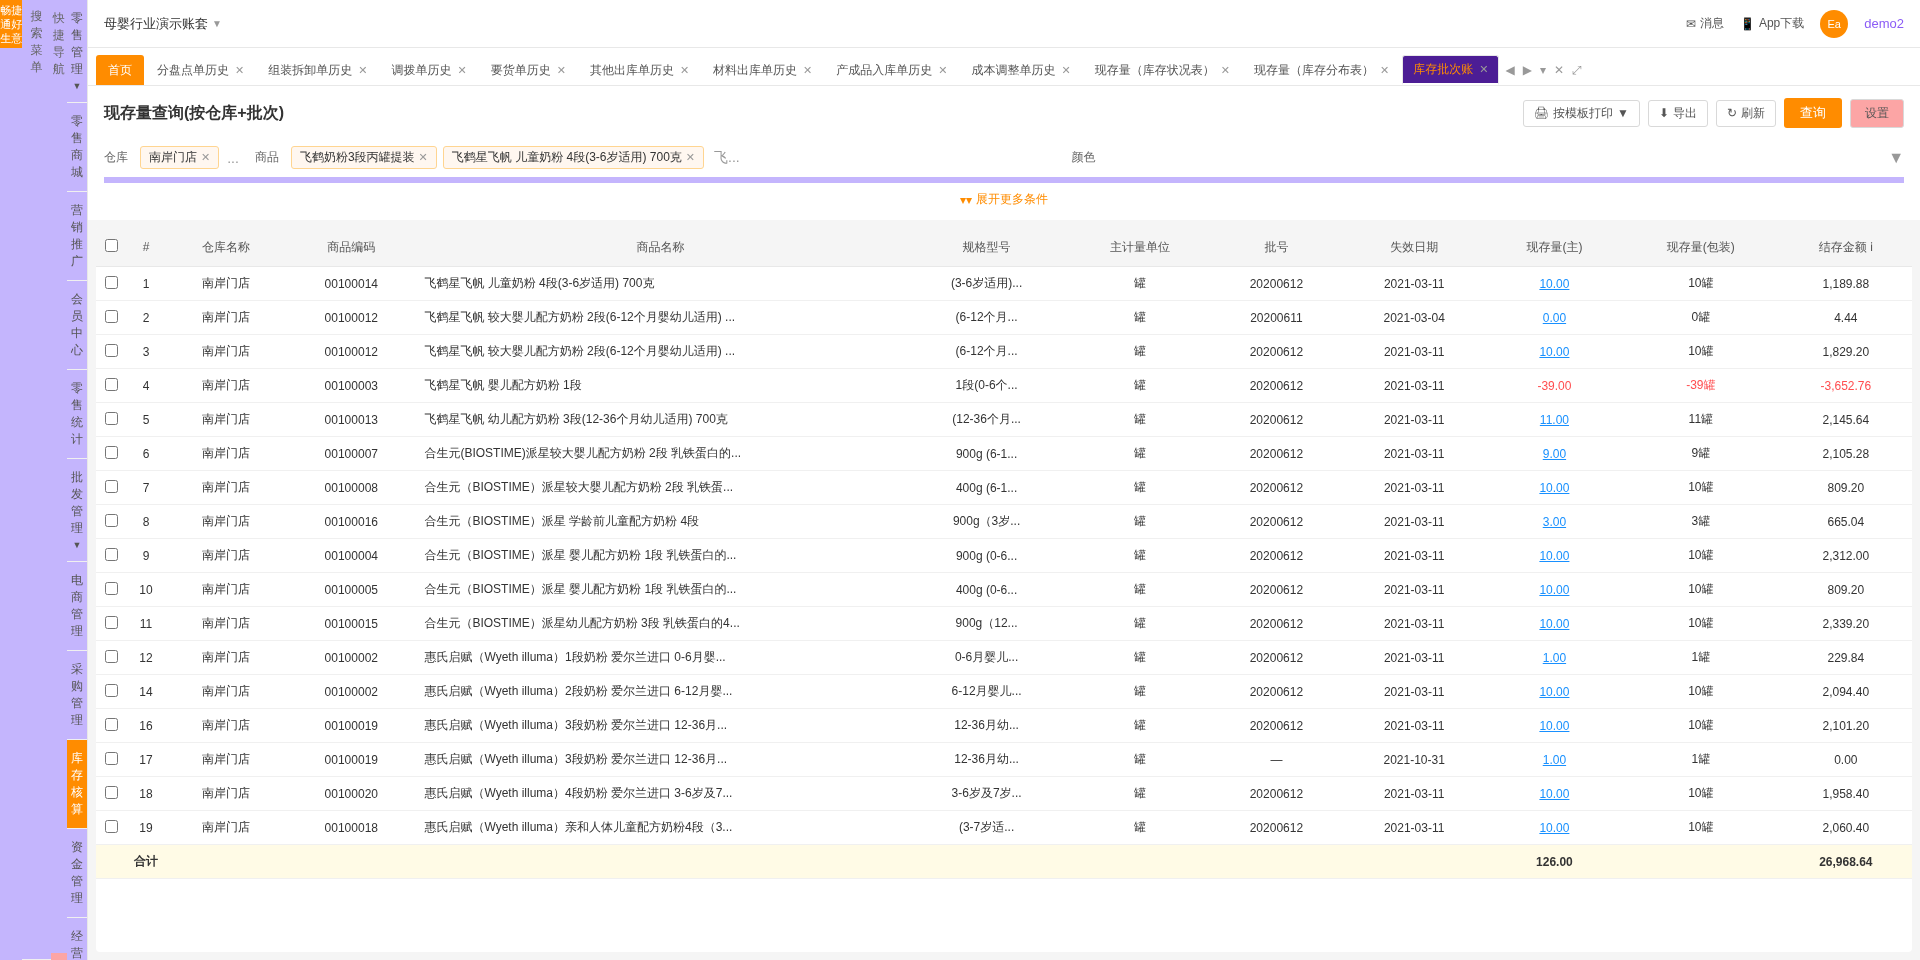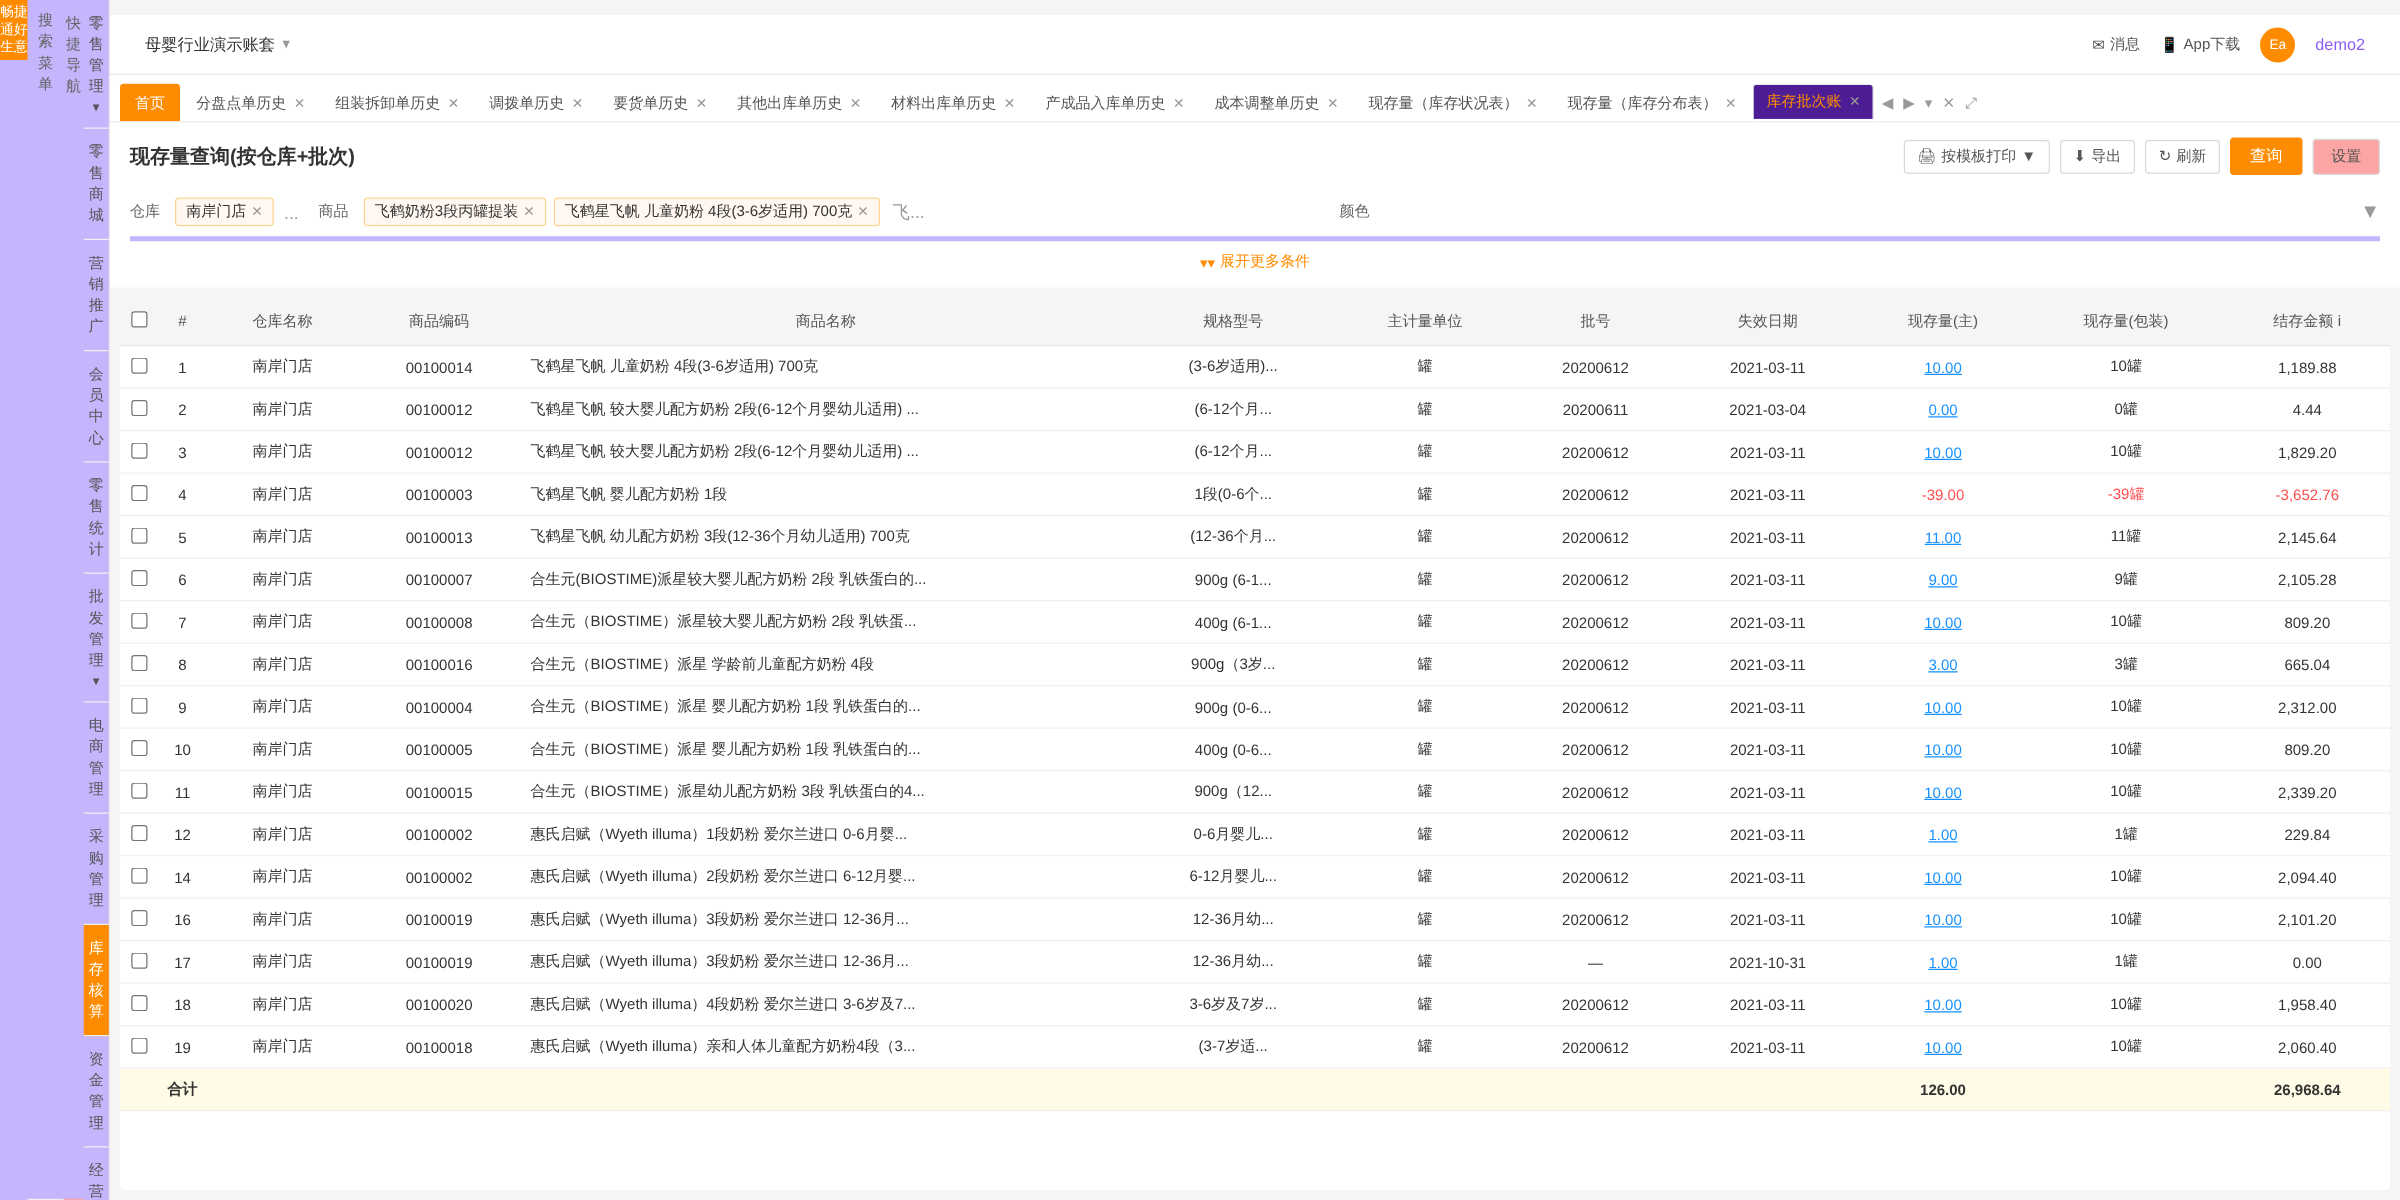--- a/index.html
+++ b/index.html
@@ -4,30 +4,30 @@
   <style>
     * { box-sizing: border-box; margin: 0; padding: 0; }
     body { font-family: "Microsoft YaHei", "PingFang SC", sans-serif; font-size: 12px; background: #f5f5f5; display: flex; height: 960px; overflow: hidden; }
 
     
     .sidebar { width: 88px; background: #c4b5fd; display: flex; flex-direction: row; border-right: 1px solid #e8e8e8; flex-shrink: 0; justify-content: flex-end; }
     .sidebar-logo { background: #ff8c00; height: 48px; display: flex; align-items: center; justify-content: center; }
     .sidebar-logo span { color: #fff; font-size: 11px; text-align: center; line-height: 1.3; }
     .sidebar-search { padding: 8px 6px; border-bottom: 1px solid #f0f0f0; text-align: center; }
     .sidebar-search .search-label { color: #666; font-size: 12px; cursor: pointer; }
-    .sidebar-nav { padding: 4px 0; border-bottom: 1px solid #fca5a5; text-align: center; }
+    .sidebar-nav { padding: 4px 0; border-bottom: 7px solid #fca5a5; text-align: center; }
     .sidebar-nav .nav-label { color: #666; font-size: 12px; padding: 6px 0; display: block; cursor: pointer; }
     .sidebar-item { padding: 10px 0; text-align: center; color: #555; font-size: 12px; cursor: pointer; border-bottom: 1px solid #f0f0f0; }
     .sidebar-item.active { background: #ff8c00; color: #fff; }
 
     
     .main { flex: 1; display: flex; flex-direction: column; overflow: hidden; }
 
     
-    .top-header { background: #fff; height: 48px; display: flex; align-items: center; padding: 0 28px; border-bottom: 1px solid #e8e8e8; justify-content: space-between; flex-shrink: 0; margin-top: 12px; }
+    .top-header { background: #fff; height: 48px; display: flex; align-items: center; padding: 0 16px; border-bottom: 1px solid #e8e8e8; justify-content: space-between; flex-shrink: 0; }
     .top-header-left { display: flex; align-items: center; gap: 8px; }
     .workspace-select { display: flex; align-items: center; gap: 4px; font-size: 13px; color: #333; cursor: pointer; }
     .workspace-select .arrow { color: #999; font-size: 10px; }
     .top-header-right { display: flex; align-items: center; gap: 16px; }
     .top-header-btn { display: flex; align-items: center; gap: 4px; color: #555; font-size: 12px; cursor: pointer; }
     .user-avatar { width: 28px; height: 28px; border-radius: 50%; background: #ff8c00; display: flex; align-items: center; justify-content: center; color: #fff; font-size: 11px; }
 
     
     .tab-bar { background: #fff; height: 38px; display: flex; align-items: flex-end; padding: 0 8px; border-bottom: 1px solid #e8e8e8; flex-shrink: 0; overflow: hidden; }
     .tab-item { display: flex; align-items: center; padding: 0 10px; height: 30px; font-size: 12px; color: #555; cursor: pointer; border: 1px solid transparent; border-bottom: none; margin-right: 2px; white-space: nowrap; border-radius: 3px 3px 0 0; }
@@ -42,21 +42,21 @@
     
     .page-header { background: #fff; padding: 12px 16px 0; flex-shrink: 0; }
     .page-title-row { display: flex; align-items: center; justify-content: space-between; margin-bottom: 10px; }
     .page-title { font-size: 16px; font-weight: bold; color: #333; }
     .page-actions { display: flex; align-items: center; gap: 8px; }
     .action-btn { display: flex; align-items: center; gap: 4px; padding: 4px 10px; font-size: 12px; color: #555; cursor: pointer; border: 1px solid #d9d9d9; border-radius: 3px; background: #fff; }
     .btn-primary { background: #ff8c00; color: #fff; border: none; padding: 6px 16px; border-radius: 3px; font-size: 13px; cursor: pointer; }
     .btn-secondary { background: #fca5a5; color: #555; border: 1px solid #d9d9d9; padding: 5px 14px; border-radius: 3px; font-size: 12px; cursor: pointer; }
 
     
-    .filter-row { display: flex; align-items: center; gap: 12px; padding: 8px 0; border-bottom: 4px solid #c4b5fd; flex-wrap: wrap; }
+    .filter-row { display: flex; align-items: center; gap: 12px; padding: 8px 0; border-bottom: 6px solid #c4b5fd; flex-wrap: wrap; }
     .filter-label { color: #666; font-size: 12px; white-space: nowrap; }
     .filter-tags { display: flex; align-items: center; gap: 6px; flex-wrap: wrap; flex: 1; }
     .filter-tag { display: flex; align-items: center; gap: 4px; background: #fff7f0; border: 1px solid #ffd591; border-radius: 3px; padding: 2px 8px; font-size: 12px; color: #333; }
     .filter-tag .tag-close { color: #999; cursor: pointer; font-size: 11px; }
     .filter-more { color: #999; font-size: 14px; cursor: pointer; padding: 0 4px; }
     .expand-btn { display: flex; align-items: center; gap: 4px; color: #ff8c00; font-size: 12px; cursor: pointer; padding: 4px 8px; }
 
     
     .table-wrapper { flex: 1; overflow: auto; background: #fff; margin: 8px; border-radius: 4px; }
     table { width: 100%; border-collapse: collapse; font-size: 12px; }

